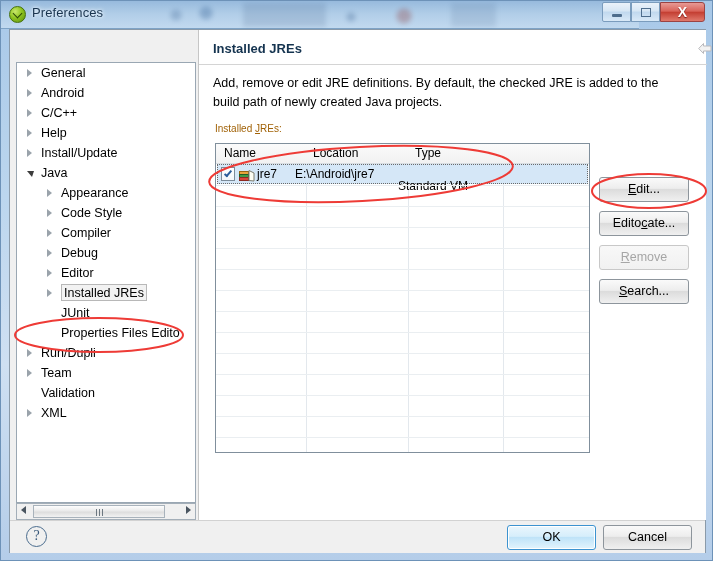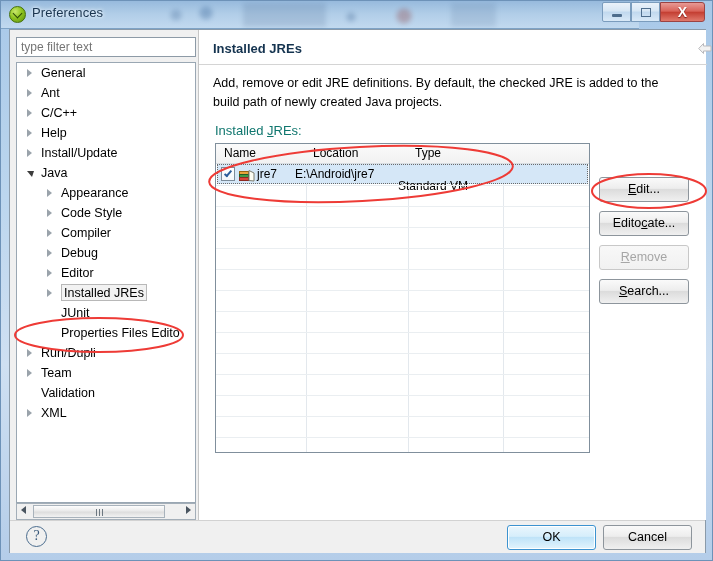--- a/index.html
+++ b/index.html
@@ -191,21 +191,21 @@
   .nav-arrow { position: absolute; top: 3px; width: 14px; height: 11px; }
   .nav-arrow svg { display: block; }
   #nav-back  { left: 0px; }
   #desc {
     position: absolute; left: 14px; top: 44px;
     width: 470px;
     font-size: 12.5px; color: #000; line-height: 19px;
   }
   #table-label {
     position: absolute; left: 16px; top: 93px;
-    font-size: 13px; color: #0f766e;
+    font-size: 10px; color: #a16207;
   }
   #table-label .mn { text-decoration: underline; }
 
   #jre-table {
     position: absolute; left: 16px; top: 113px;
     width: 375px; height: 310px;
     background: #ffffff;
     border: 1px solid #808f9c;
     box-sizing: border-box;
     overflow: hidden;
@@ -325,30 +325,29 @@
     <div id="window-title">Preferences</div>
     <div class="winbtn" id="btn-min"></div>
     <div class="winbtn" id="btn-max"></div>
     <div class="winbtn" id="btn-close">
       <span class="xglyph">X</span>
     </div>
   </div>
 
   <div id="client">
 
-    <input id="filter-input" type="text" placeholder="type filter text" style="">
 
     <div id="tree-pane">
         <div class="tree-item">
           <span class="twisty closed" style="left: 10px;"></span>
           <span class="tree-label" style="left: 24px;">General</span>
         </div>
         <div class="tree-item">
           <span class="twisty closed" style="left: 10px;"></span>
-          <span class="tree-label" style="left: 24px;">Ant</span>
+          <span class="tree-label" style="left: 24px;">Android</span>
         </div>
         <div class="tree-item">
           <span class="twisty closed" style="left: 10px;"></span>
           <span class="tree-label" style="left: 24px;">C/C++</span>
         </div>
         <div class="tree-item">
           <span class="twisty closed" style="left: 10px;"></span>
           <span class="tree-label" style="left: 24px;">Help</span>
         </div>
         <div class="tree-item">

